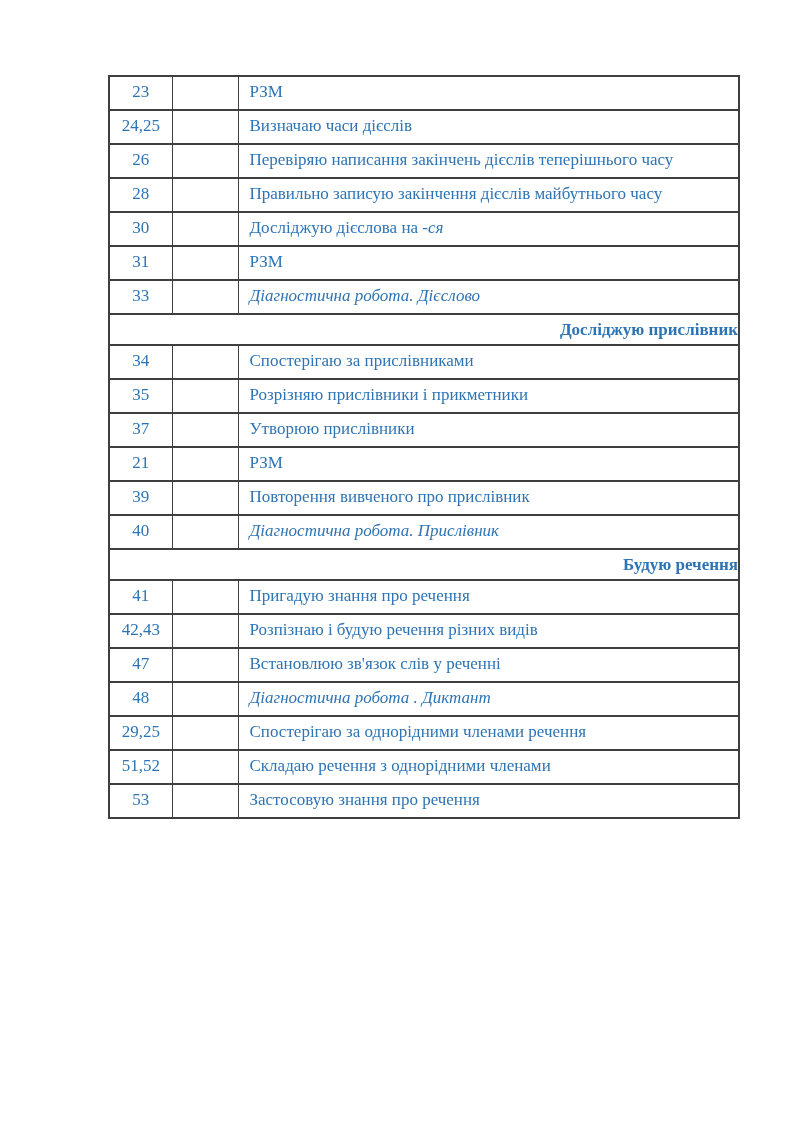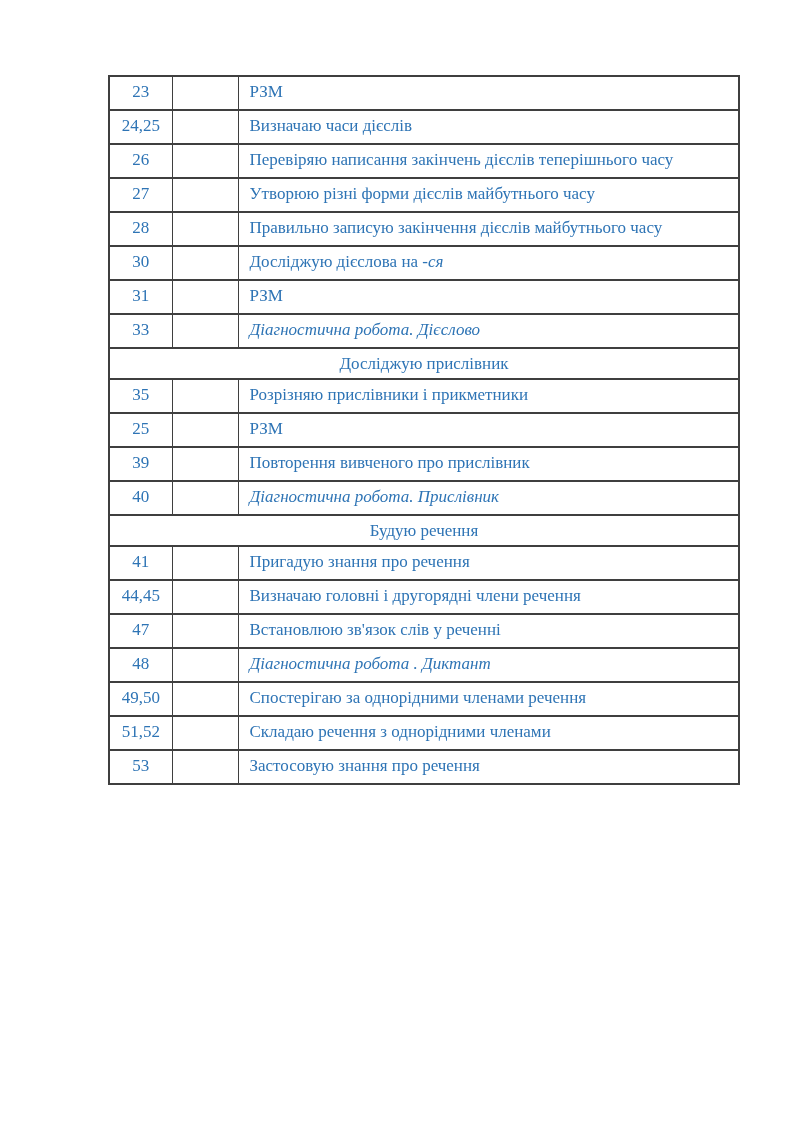--- a/index.html
+++ b/index.html
@@ -41,23 +41,23 @@
   }
   table.lesson-table tr td:first-child{border-left-width:2px;}
   table.lesson-table tr td:last-child{border-right-width:2px;}
   tr.lesson-row{height:34px;}
   tr.section-row{height:31px;}
   td.num-cell{text-align:center;}
   td.date-cell{}
   td.topic-cell{padding-left:11px;padding-right:19px;}
   td.topic-cell.emphasis{font-weight:normal;font-style:italic;}
   td.section-cell{
-    text-align:center;
+    text-align:right;
     color:var(--green);
-    font-weight:normal;
+    font-weight:bold;
     padding-top:2px;
   }
   .italic-part{font-style:italic;}
 </style>
 </head>
 <body>
 
 <div class="page">
   <table class="lesson-table">
     <colgroup>
@@ -75,25 +75,20 @@
           <td class="num-cell">24,25</td>
           <td class="date-cell"></td>
           <td class="topic-cell"><span>Визначаю часи дієслів</span></td>
         </tr>
         <tr class="lesson-row">
           <td class="num-cell">26</td>
           <td class="date-cell"></td>
           <td class="topic-cell"><span>Перевіряю написання закінчень дієслів теперішнього часу</span></td>
         </tr>
         <tr class="lesson-row">
-          <td class="num-cell">27</td>
-          <td class="date-cell"></td>
-          <td class="topic-cell"><span>Утворюю різні форми дієслів майбутнього часу</span></td>
-        </tr>
-        <tr class="lesson-row">
           <td class="num-cell">28</td>
           <td class="date-cell"></td>
           <td class="topic-cell"><span>Правильно записую закінчення дієслів майбутнього часу</span></td>
         </tr>
         <tr class="lesson-row">
           <td class="num-cell">30</td>
           <td class="date-cell"></td>
           <td class="topic-cell"><span>Досліджую дієслова на </span><span class="italic-part">-ся</span></td>
         </tr>
         <tr class="lesson-row">
@@ -103,26 +98,36 @@
         </tr>
         <tr class="lesson-row">
           <td class="num-cell">33</td>
           <td class="date-cell"></td>
           <td class="topic-cell emphasis"><span>Діагностична робота. Дієслово</span></td>
         </tr>
         <tr class="section-row">
           <td colspan="3" class="section-cell">Досліджую прислівник</td>
         </tr>
         <tr class="lesson-row">
+          <td class="num-cell">34</td>
+          <td class="date-cell"></td>
+          <td class="topic-cell"><span>Спостерігаю за прислівниками</span></td>
+        </tr>
+        <tr class="lesson-row">
           <td class="num-cell">35</td>
           <td class="date-cell"></td>
           <td class="topic-cell"><span>Розрізняю прислівники і прикметники</span></td>
         </tr>
         <tr class="lesson-row">
-          <td class="num-cell">25</td>
+          <td class="num-cell">37</td>
+          <td class="date-cell"></td>
+          <td class="topic-cell"><span>Утворюю прислівники</span></td>
+        </tr>
+        <tr class="lesson-row">
+          <td class="num-cell">21</td>
           <td class="date-cell"></td>
           <td class="topic-cell"><span>РЗМ</span></td>
         </tr>
         <tr class="lesson-row">
           <td class="num-cell">39</td>
           <td class="date-cell"></td>
           <td class="topic-cell"><span>Повторення вивченого про прислівник</span></td>
         </tr>
         <tr class="lesson-row">
           <td class="num-cell">40</td>
@@ -131,36 +136,36 @@
         </tr>
         <tr class="section-row">
           <td colspan="3" class="section-cell">Будую речення</td>
         </tr>
         <tr class="lesson-row">
           <td class="num-cell">41</td>
           <td class="date-cell"></td>
           <td class="topic-cell"><span>Пригадую знання про речення</span></td>
         </tr>
         <tr class="lesson-row">
-          <td class="num-cell">44,45</td>
+          <td class="num-cell">42,43</td>
           <td class="date-cell"></td>
-          <td class="topic-cell"><span>Визначаю головні і другорядні члени речення</span></td>
+          <td class="topic-cell"><span>Розпізнаю і будую речення різних видів</span></td>
         </tr>
         <tr class="lesson-row">
           <td class="num-cell">47</td>
           <td class="date-cell"></td>
           <td class="topic-cell"><span>Встановлюю зв'язок слів у реченні</span></td>
         </tr>
         <tr class="lesson-row">
           <td class="num-cell">48</td>
           <td class="date-cell"></td>
           <td class="topic-cell emphasis"><span>Діагностична робота . Диктант</span></td>
         </tr>
         <tr class="lesson-row">
-          <td class="num-cell">49,50</td>
+          <td class="num-cell">29,25</td>
           <td class="date-cell"></td>
           <td class="topic-cell"><span>Спостерігаю за однорідними членами речення</span></td>
         </tr>
         <tr class="lesson-row">
           <td class="num-cell">51,52</td>
           <td class="date-cell"></td>
           <td class="topic-cell"><span>Складаю речення з однорідними членами</span></td>
         </tr>
         <tr class="lesson-row">
           <td class="num-cell">53</td>

